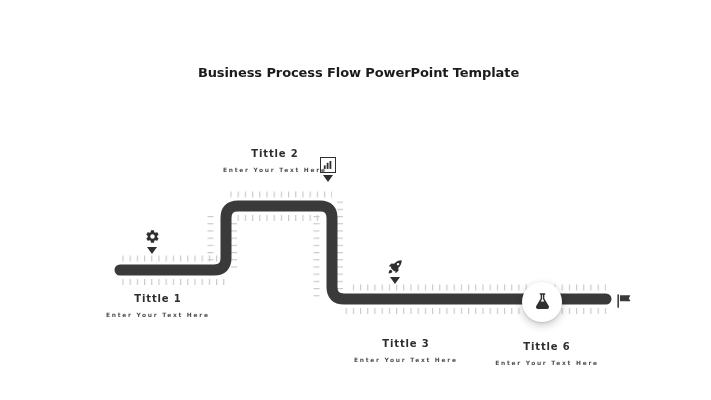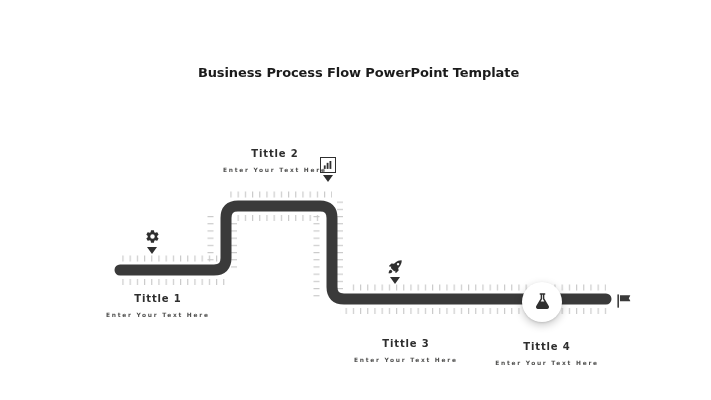--- a/index.html
+++ b/index.html
@@ -253,17 +253,17 @@
     <div class="step-title">Tittle 2</div>
     <div class="step-desc">Enter Your Text Here</div>
   </div>
 
   <div class="step-label lbl-3">
     <div class="step-title">Tittle 3</div>
     <div class="step-desc">Enter Your Text Here</div>
   </div>
 
   <div class="step-label lbl-4">
-    <div class="step-title">Tittle 4</div>
+    <div class="step-title">Tittle 6</div>
     <div class="step-desc">Enter Your Text Here</div>
   </div>
 
 </div>
 
 </body></html>

